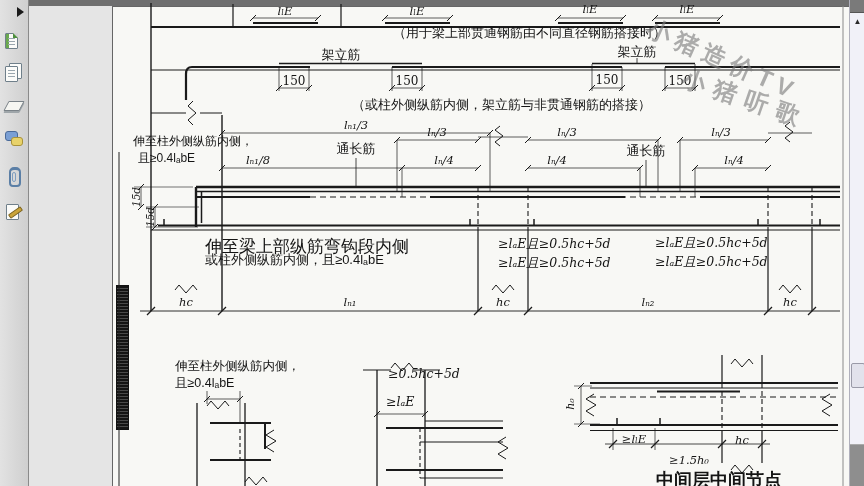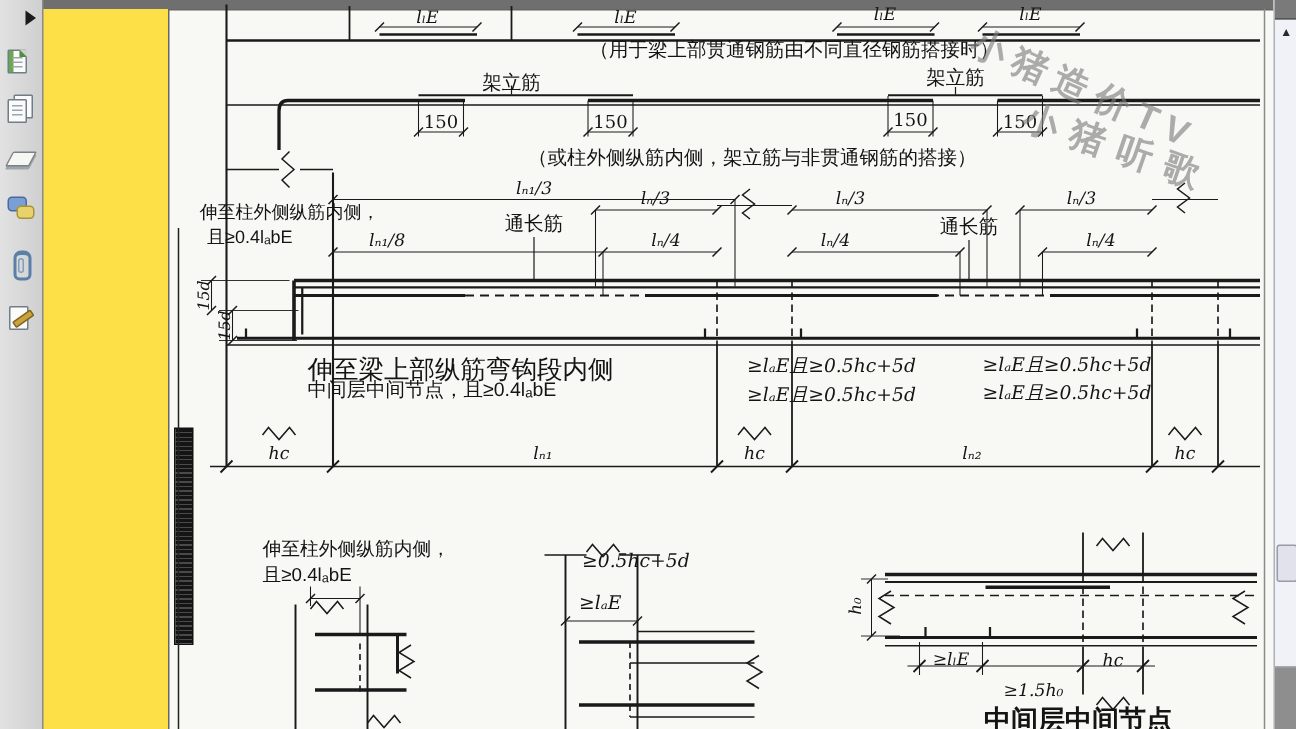--- a/index.html
+++ b/index.html
@@ -1,16 +1,16 @@
 <!DOCTYPE html>
 <html><head>
 <meta charset="utf-8">
 <style>
   html,body{margin:0;padding:0;}
-  .app{position:relative;width:864px;height:486px;overflow:hidden;background:#fde047;
+  .app{position:relative;width:864px;height:486px;overflow:hidden;background:#e5e5e5;
        font-family:"Liberation Sans","DejaVu Sans",sans-serif;}
   .top-strip{position:absolute;left:28px;top:0;width:821px;height:6px;background:#6f6f6f;}
   
   .sidebar{position:absolute;left:0;top:0;width:28px;height:486px;
            background:linear-gradient(90deg,#e2e2e2,#cfcfcf);border-right:1px solid #8a8a8a;}
   .sb-arrow{position:absolute;left:17px;top:7px;width:0;height:0;
             border-left:7px solid #1a1a1a;border-top:5px solid transparent;border-bottom:5px solid transparent;}
   .sb-icon{position:absolute;left:5px;width:18px;height:18px;}
   .pg{position:absolute;background:#fbfbf9;border:1px solid #6f7f8a;width:11px;height:14px;border-radius:1px;}
   .pg .ln{position:absolute;left:2px;right:2px;height:1px;background:#9aa6ae;}
@@ -228,27 +228,27 @@
   <span class="t c it dim" style="left:567px;top:126px">lₙ/3</span>
   <span class="t c it dim" style="left:721px;top:126px">lₙ/3</span>
   <span class="t c it dim" style="left:444px;top:154px">lₙ/4</span>
   <span class="t c it dim" style="left:557px;top:154px">lₙ/4</span>
   <span class="t c it dim" style="left:734px;top:154px">lₙ/4</span>
   <span class="t c cjk" style="left:356px;top:142px;font-size:13px">通长筋</span>
   <span class="t c cjk" style="left:646px;top:144px;font-size:13px">通长筋</span>
   <span class="t it rot" style="left:137px;top:197px;font-size:10.5px">15d</span>
   <span class="t it rot" style="left:151px;top:217px;font-size:10.5px">15d</span>
   <span class="t cjk" style="left:205px;top:238px;font-size:17px">伸至梁上部纵筋弯钩段内侧</span>
-  <span class="t cjk" style="left:205px;top:253px;font-size:13px">中间层中间节点，且≥0.4lₐbE</span>
+  <span class="t cjk" style="left:205px;top:253px;font-size:13px">或柱外侧纵筋内侧，且≥0.4lₐbE</span>
   <span class="t formula" style="left:498px;top:237px">≥lₐE且≥0.5hc+5d</span>
   <span class="t formula" style="left:655px;top:236px">≥lₐE且≥0.5hc+5d</span>
   <span class="t formula" style="left:498px;top:256px">≥lₐE且≥0.5hc+5d</span>
   <span class="t formula" style="left:655px;top:255px">≥lₐE且≥0.5hc+5d</span>
   <span class="t c it dim" style="left:186px;top:296px">hc</span>
-  <span class="t c it dim" style="left:362px;top:296px">lₙ₁</span>
+  <span class="t c it dim" style="left:350px;top:296px">lₙ₁</span>
   <span class="t c it dim" style="left:503px;top:296px">hc</span>
   <span class="t c it dim" style="left:648px;top:296px">lₙ₂</span>
   <span class="t c it dim" style="left:790px;top:296px">hc</span>
 
   <span class="t cjk" style="left:175px;top:360px">伸至柱外侧纵筋内侧，</span>
   <span class="t cjk" style="left:175px;top:377px">且≥0.4lₐbE</span>
 
   <span class="t formula" style="left:388px;top:367px">≥0.5hc+5d</span>
   <span class="t formula" style="left:386px;top:395px">≥lₐE</span>
 

